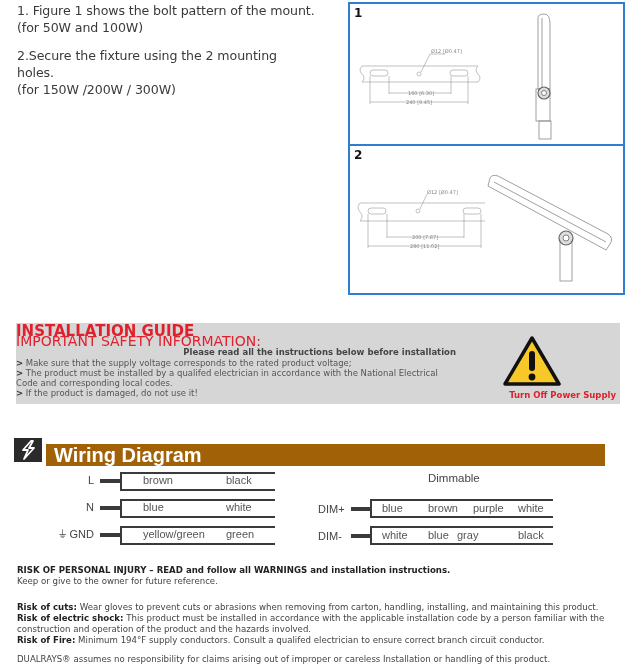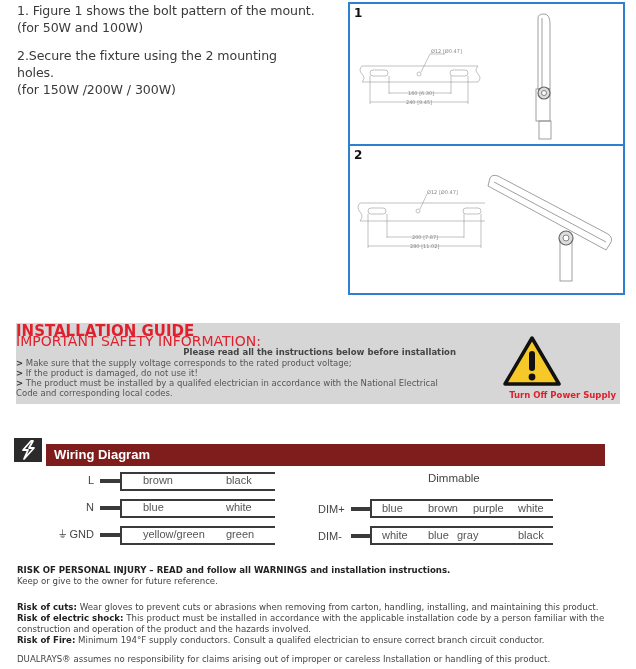--- a/index.html
+++ b/index.html
@@ -24,21 +24,21 @@
   .safety .txt { position:absolute; left:0; top:3px; width:440px; font-size:8.5px; line-height:10px; color:#555; }
   .safety .t1 { color:#e0202d; font-weight:bold; font-size:15px; line-height:10px; }
   .safety .t2 { color:#e0202d; font-size:14px; line-height:11px; }
   .safety .t3 { color:#444; font-weight:bold; font-size:8.5px; line-height:11px;text-align:right; }
   .safety .gt { color:#333; font-weight:bold; }
   .warn-icon { position:absolute; left:486px; top:12px; width:60px; height:52px; }
   .warn-label { position:absolute; left:450px; top:67px; width:150px; text-align:right; color:#e0202d; font-weight:bold; font-size:8.5px; }
 
   
   .wd-icon { left:14px; top:438px; width:28px; height:24px; background:#2b2b2b; }
-  .wd-head { left:46px; top:444px; width:559px; height:22px; background:#7f1d1d; color:#fff; font-family:"Liberation Sans", sans-serif; font-weight:bold; font-size:13px; line-height:22px; padding-left:8px; box-sizing:border-box; }
+  .wd-head { left:46px; top:444px; width:559px; height:22px; background:#a16207; color:#fff; font-family:"Liberation Sans", sans-serif; font-weight:bold; font-size:20px; line-height:22px; padding-left:8px; box-sizing:border-box; }
   .wire-label { font-family:"Liberation Sans", sans-serif; font-size:11px; color:#444; text-align:right; }
   .wire-stub { height:4px; background:#3a3a3a; }
   .wire-box { border-top:2px solid #3a3a3a; border-bottom:2px solid #3a3a3a; border-left:2px solid #3a3a3a; box-sizing:border-box; height:19px; }
   .wire-val { font-family:"Liberation Sans", sans-serif; font-size:11px; color:#555; }
   .dimmable { font-family:"Liberation Sans", sans-serif; font-size:11.5px; color:#444; }
 
   
   .risk { left:17px; top:565px; width:610px; font-size:8.6px; line-height:10.7px; color:#444; }
   .risk b { color:#222; }
   .risk p { margin:0; }
@@ -128,22 +128,22 @@
     </svg>
   </div>
 </div>
 
 <div class="abs safety">
   <div class="txt">
     <div class="t1">INSTALLATION GUIDE</div>
     <div class="t2">IMPORTANT SAFETY INFORMATION:</div>
     <div class="t3">Please read all the instructions below before installation</div>
     <div><span class="gt">&gt;</span> <span>Make sure that the supply voltage corresponds to the rated product voltage;</span></div>
+    <div><span class="gt">&gt;</span> <span>The product must be installed by a qualifed electrician in accordance with the National Electrical Code and corresponding local codes.</span></div>
     <div><span class="gt">&gt;</span> <span>If the product is damaged, do not use it!</span></div>
-    <div><span class="gt">&gt;</span> <span>The product must be installed by a qualifed electrician in accordance with the National Electrical Code and corresponding local codes.</span></div>
   </div>
   <svg class="warn-icon" viewBox="0 0 60 52">
     <path d="M30 3 L57 49 H3 Z" fill="#f7c928" stroke="#111" stroke-width="3.5" stroke-linejoin="round"></path>
     <rect x="27" y="16" width="6" height="20" rx="3" fill="#111"></rect>
     <circle cx="30" cy="42" r="3.4" fill="#111"></circle>
   </svg>
   <div class="warn-label">Turn Off Power Supply</div>
 </div>
 
 <div class="abs wd-icon">

